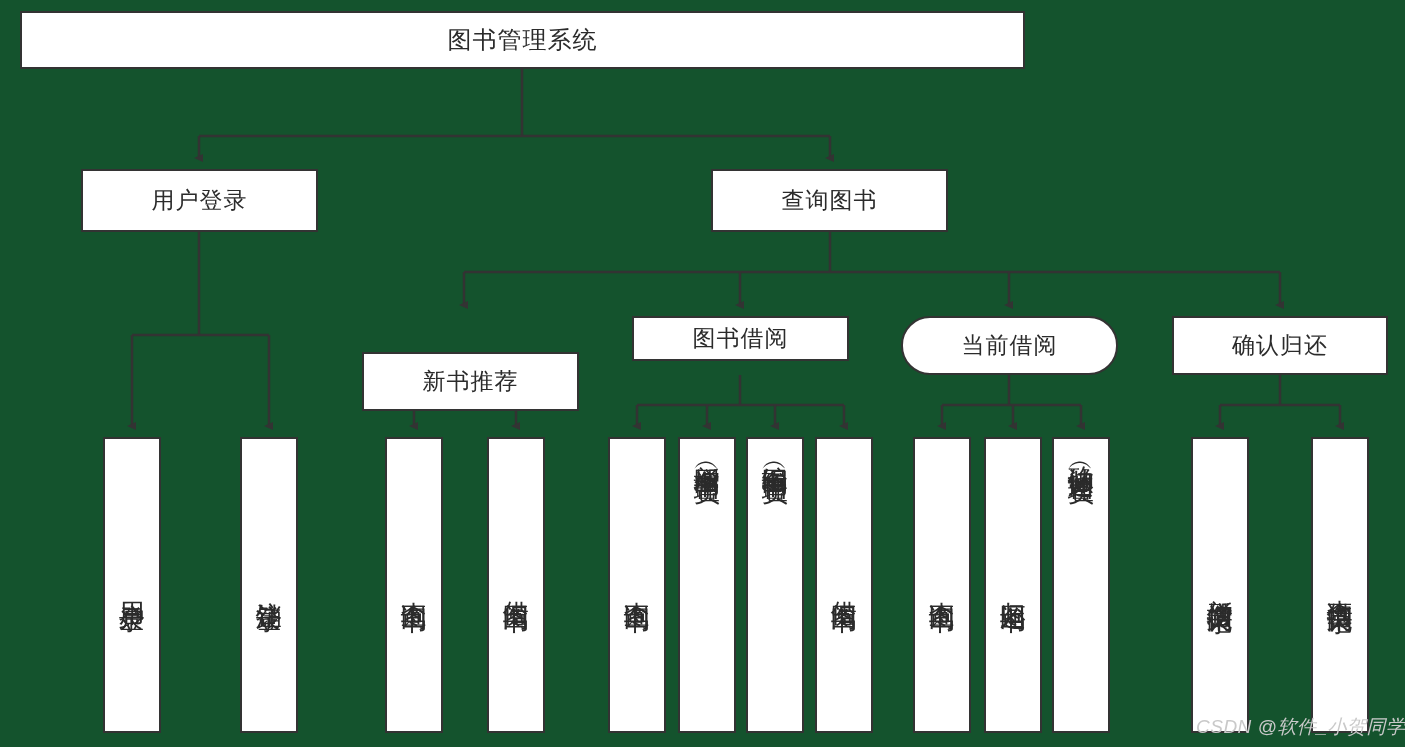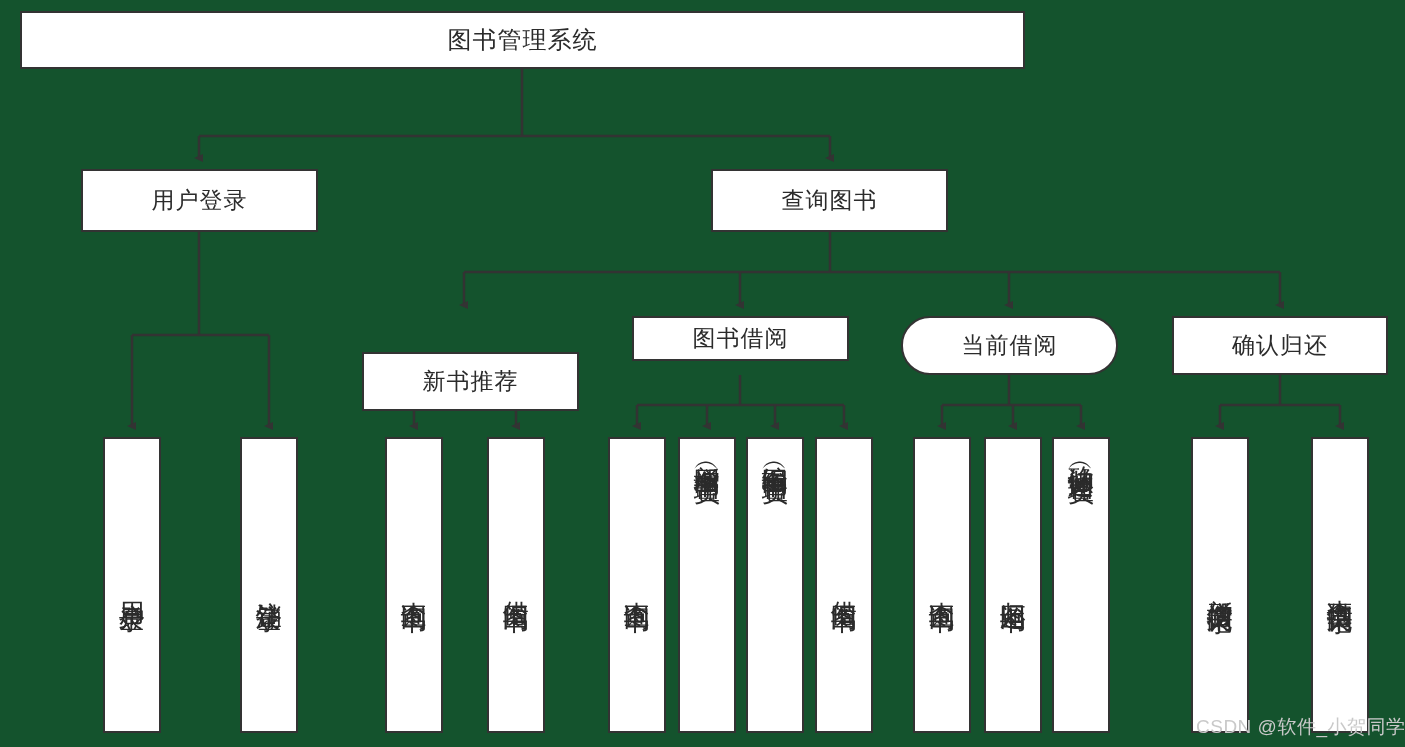--- a/index.html
+++ b/index.html
@@ -66,20 +66,21 @@
   .node.vert.mid {
     align-items: center;
     padding-top: 0;
   }
   .watermark {
     position: absolute;
     color: #c9c9c9;
     font-size: 19px;
     white-space: nowrap;
     letter-spacing: 0.5px;
+    font-style: italic;
   }
 </style>
 </head>
 <body>
 
 <div id="canvas">
 
   <svg class="edges" viewBox="0 0 1405 747" xmlns="http://www.w3.org/2000/svg">
     <defs>
       <marker id="arrow" markerWidth="10" markerHeight="10" refX="5" refY="5" orient="auto" markerUnits="userSpaceOnUse">

